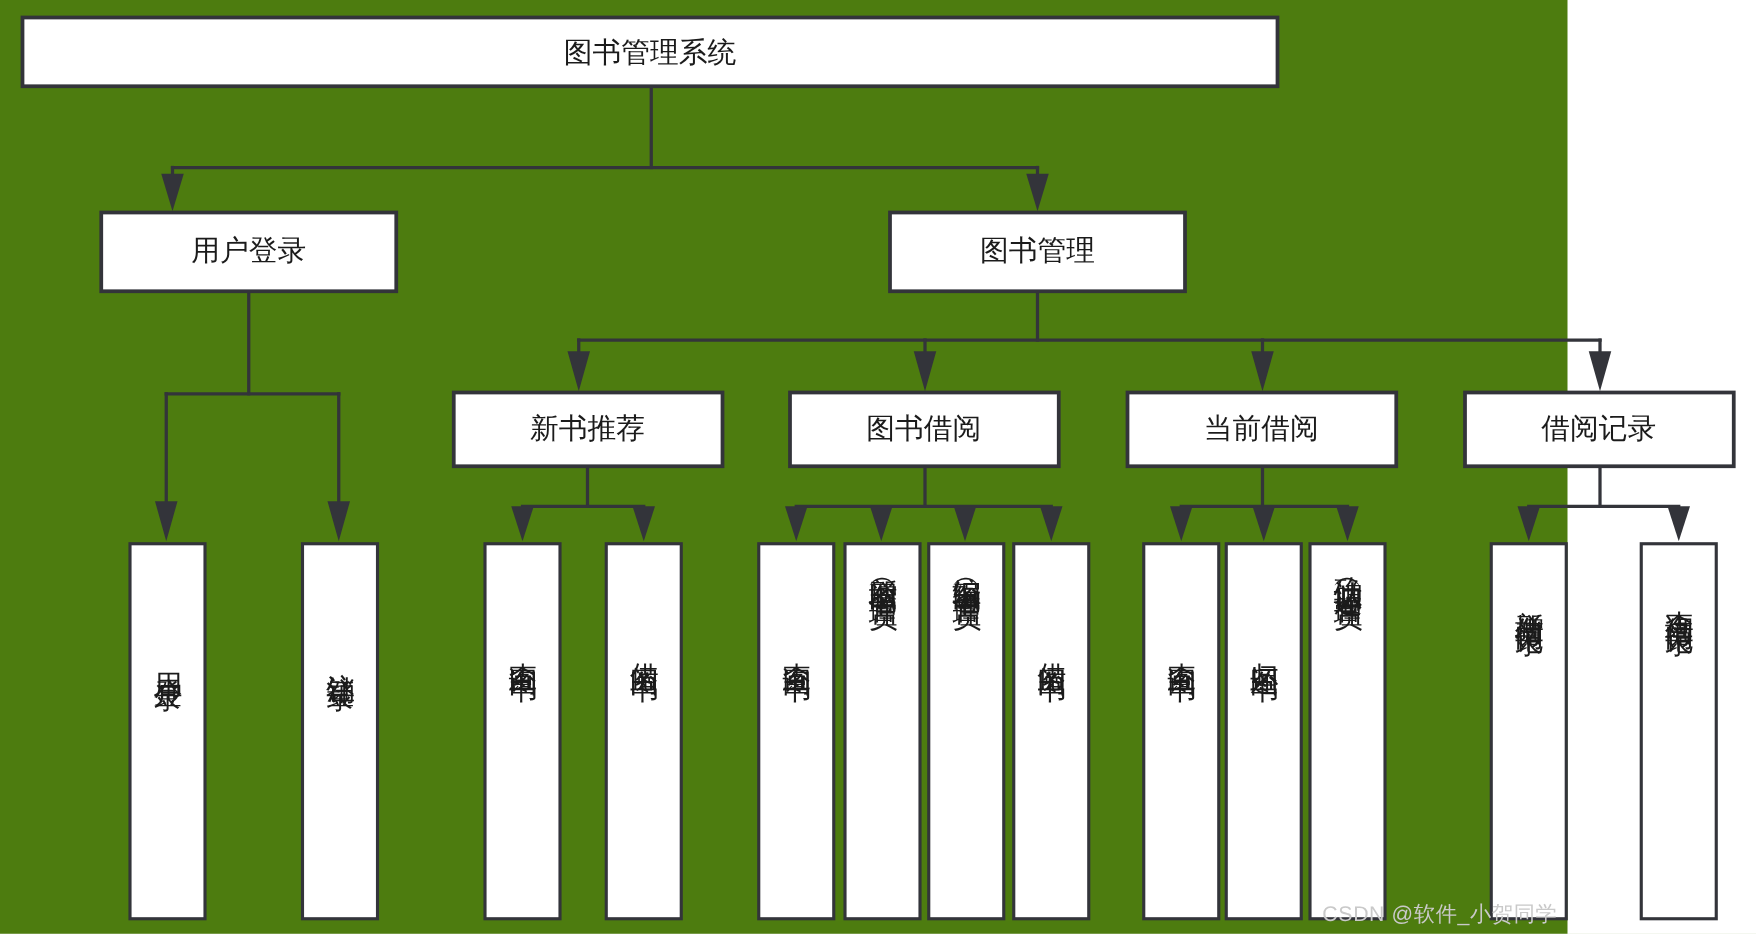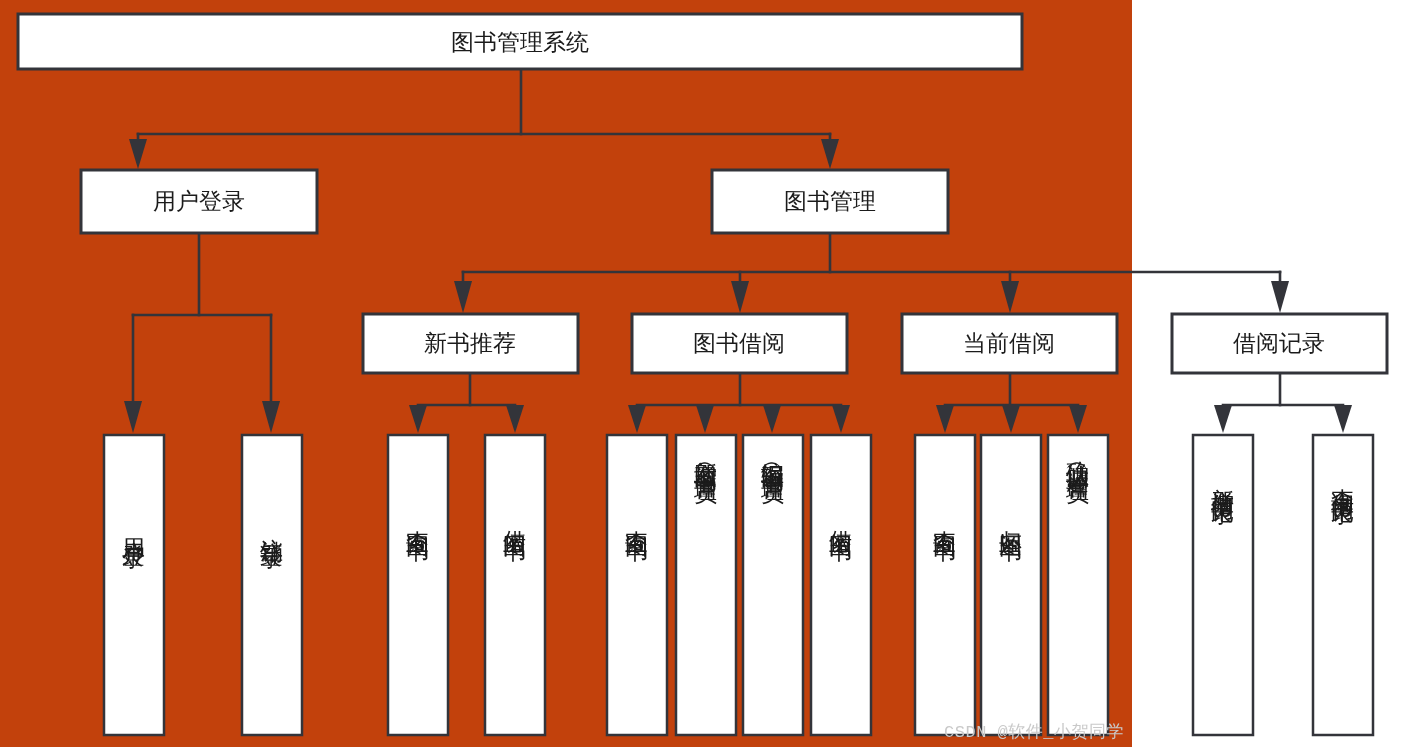--- a/index.html
+++ b/index.html
@@ -9,23 +9,23 @@
     background: #ffffff;
   }
   body {
     width: 1405px;
     height: 747px;
     font-family: "DejaVu Sans", "Liberation Sans", sans-serif;
     overflow: hidden;
   }
   #diagram-root {
     position: relative;
-    width: 1132px;
+    width: 1254px;
     height: 747px;
-    background: #c2410c;
+    background: #4d7c0f;
   }
   svg#tree-svg {
     position: absolute;
     left: 0;
     top: 0;
     width: 1405px;
     height: 747px;
     display: block;
   }
   .node-rect {
@@ -63,21 +63,21 @@
     letter-spacing: 3px;
     line-height: 1;
     white-space: nowrap;
     text-align: left;
     pointer-events: none;
   }
   #watermark {
     position: absolute;
     right: 8px;
     bottom: 4px;
-    font-family: Liberation Mono, monospace;
+    font-family: Liberation Sans, sans-serif;
     font-size: 17px;
     color: #c9c9c9;
     letter-spacing: 0.5px;
     white-space: nowrap;
   }
 </style>
 </head>
 <body>
 
 <div id="diagram-root">

